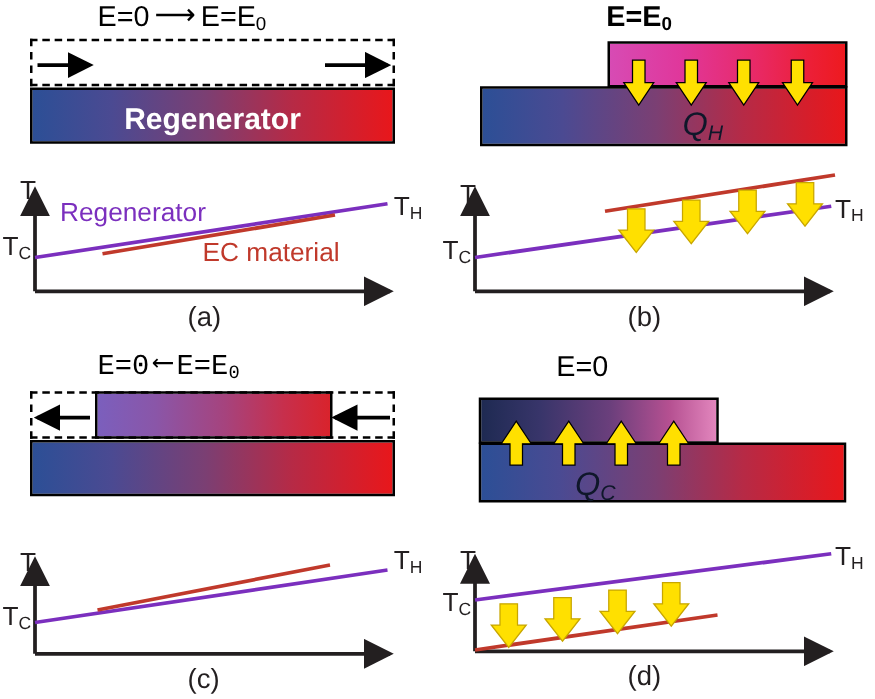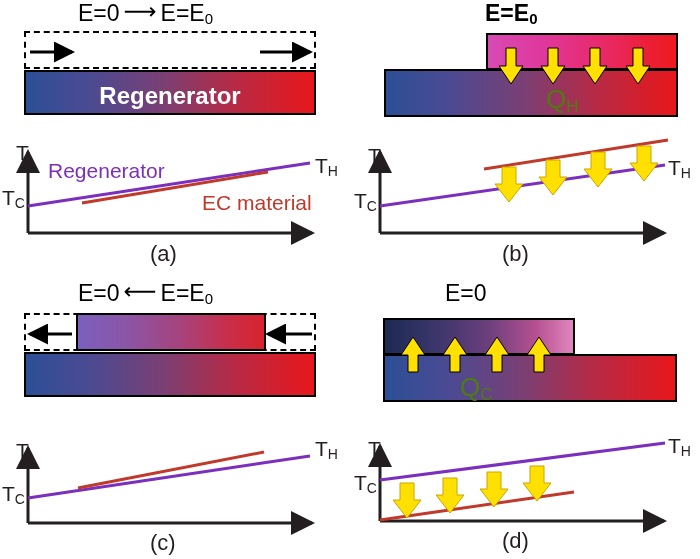--- a/index.html
+++ b/index.html
@@ -75,25 +75,26 @@
   .panel-caption{
     position:absolute;
     font-size:22px;
     line-height:22px;
     white-space:nowrap;
     color:#231f20;
     text-align:center;
   }
   .q-label{
     position:absolute;
-    color:#4d7c0f;
+    color:#0f172a;
     font-size:26px;
     line-height:26px;
     white-space:nowrap;
     font-family:"Liberation Sans", sans-serif;
+    font-style:italic;
   }
   .q-label sub{font-size:17px;vertical-align:baseline;position:relative;top:4px;}
 </style>
 </head>
 <body>
 
 <div class="figure">
 
   <div class="panel" id="panel-a">
 
@@ -116,21 +117,21 @@
       </defs>
       <line x1="30" y1="52" x2="72" y2="52" stroke="#000" stroke-width="3" marker-end="url(#mkR)"></line>
       <line x1="260" y1="52" x2="310" y2="52" stroke="#000" stroke-width="3" marker-end="url(#mkR)"></line>
     </svg>
 
     <div class="axis-text" style="left:16px;top:142px;">T</div>
     <div class="axis-text" style="left:2px;top:187px;"><span>T</span><sub>C</sub></div>
     <div class="axis-text" style="left:315px;top:155px;"><span>T</span><sub>H</sub></div>
 
     <div class="series-label lbl-regen" style="left:48px;top:160px;">Regenerator</div>
-    <div class="series-label lbl-ec" style="left:162px;top:192px;margin-left:40px;">EC material</div>
+    <div class="series-label lbl-ec" style="left:162px;top:192px;">EC material</div>
 
     <svg class="ovl" width="350" height="279">
       <defs>
         <marker id="axA" markerWidth="8" markerHeight="8" refX="7" refY="4" orient="auto">
           <polygon points="0,0 8,4 0,8" fill="#231f20"></polygon>
         </marker>
       </defs>
 
       <line x1="28" y1="233" x2="312" y2="233" stroke="#231f20" stroke-width="3" marker-end="url(#axA)"></line>
       <line x1="28" y1="233" x2="28" y2="152" stroke="#231f20" stroke-width="3" marker-end="url(#axA)"></line>
@@ -186,21 +187,21 @@
         <polygon points="241,152 255,152 255,169 262,169 248,187 234,169 241,169"></polygon>
         <polygon points="287,146 301,146 301,163 308,163 294,181 280,163 287,163"></polygon>
       </g>
     </svg>
 
     <div class="panel-caption" style="left:152px;top:243px;">(b)</div>
   </div>
 
   <div class="panel" id="panel-c">
 
-    <div class="field-label" style="left:78px;top:2px;">
+    <div class="field-label" style="left:78px;top:2px;font-family:Liberation Mono, monospace;">
       <span>E=0</span><span class="arrow-glyph">⟵</span><span>E=E</span><sub>0</sub>
     </div>
 
     <div class="dash-box" style="left:24px;top:33px;width:292px;height:38px;"></div>
 
     <div class="block grad-ec-c" style="left:76px;top:33px;width:190px;height:38px;">
       <div class="block-label" style="top:9px;font-size:19px;"></div>
     </div>
 
     <div class="block grad-regen" style="left:24px;top:72px;width:292px;height:45px;">

